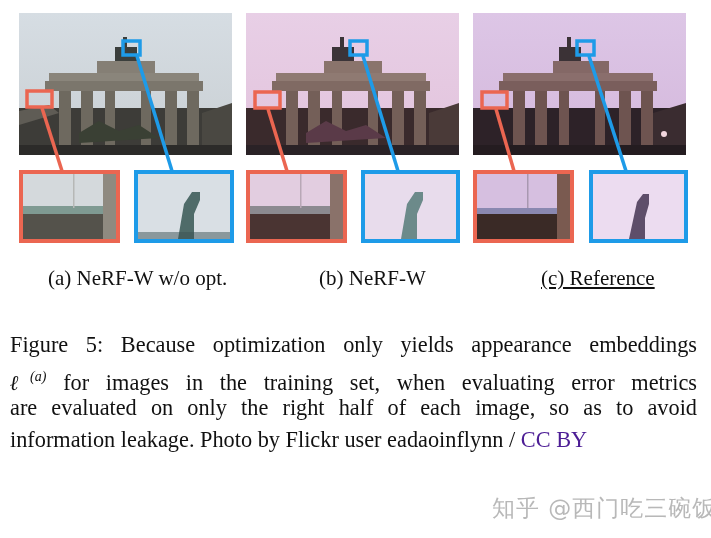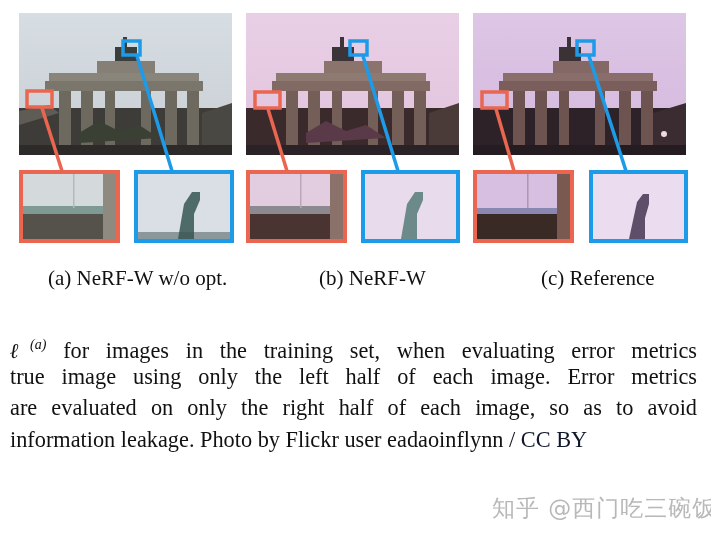--- a/index.html
+++ b/index.html
@@ -20,21 +20,21 @@
 
     .overlay { position: absolute; left: 0; top: 0; width: 711px; height: 260px; pointer-events: none; }
 
     .subcap { position: absolute; top: 266px; font-size: 21px; white-space: nowrap; margin-left: 32px; }
 
     .caption { position: absolute; left: 10px; top: 329px; width: 690px; font-size: 22.3px; line-height: 31.5px; }
     .caption .line { display: block; white-space: nowrap; text-align: justify; text-align-last: justify; width: 687px; height: 31.5px; }
     .caption .line.last { text-align-last: left; }
     .ell { font-style: italic; font-weight: bold; font-family: "DejaVu Serif", serif; font-size: 21px; }
     .sup { font-style: italic; font-size: 14px; vertical-align: 9px; }
-    .cc { color: #0f172a; }
+    .cc { color: #4c1d95; }
     .watermark { position: absolute; left: 492px; top: 493px; font-family: "DejaVu Sans", sans-serif; font-size: 23px; color: rgba(160,160,160,0.75); white-space: nowrap; letter-spacing: 1px; }
   </style>
 </head>
 <body>
 
 <div id="photo-a" class="photo">
   <svg viewBox="0 0 213 142" preserveAspectRatio="none">
     <defs>
         <linearGradient id="skyA" x1="0" y1="0" x2="0" y2="1">
           <stop offset="0" stop-color="#d6dde3"></stop>
@@ -187,22 +187,22 @@
 
     <rect x="482" y="92" width="25" height="16" stroke="#EB6651"></rect>
     <line x1="496" y1="109" x2="514" y2="171" stroke="#EB6651"></line>
     <rect x="577" y="41" width="17" height="14" stroke="#1E9BE8"></rect>
     <line x1="589" y1="56" x2="626" y2="171" stroke="#1E9BE8"></line>
   </g>
 </svg>
 
 <div class="subcap" style="left:16px;">(a) NeRF-W w/o opt.</div>
 <div class="subcap" style="left:287px;">(b) NeRF-W</div>
-<div class="subcap" style="left:509px;">(c) Reference</div>
+<div class="subcap" style="left:509px;text-decoration:underline;">(c) Reference</div>
 
 <div class="caption">
+  <span class="line">Figure 5: Because optimization only yields appearance embeddings</span>
   <span class="line"><span class="ell">ℓ</span><span class="sup">(a)</span><span> for images in the training set, when evaluating error metrics</span></span>
-  <span class="line">true image using only the left half of each image. Error metrics</span>
   <span class="line">are evaluated on only the right half of each image, so as to avoid</span>
   <span class="line last"><span>information leakage. Photo by Flickr user eadaoinflynn / </span><span class="cc">CC BY</span></span>
 </div>
 
 <div class="watermark">知乎 @西门吃三碗饭</div>
 
 </body></html>

